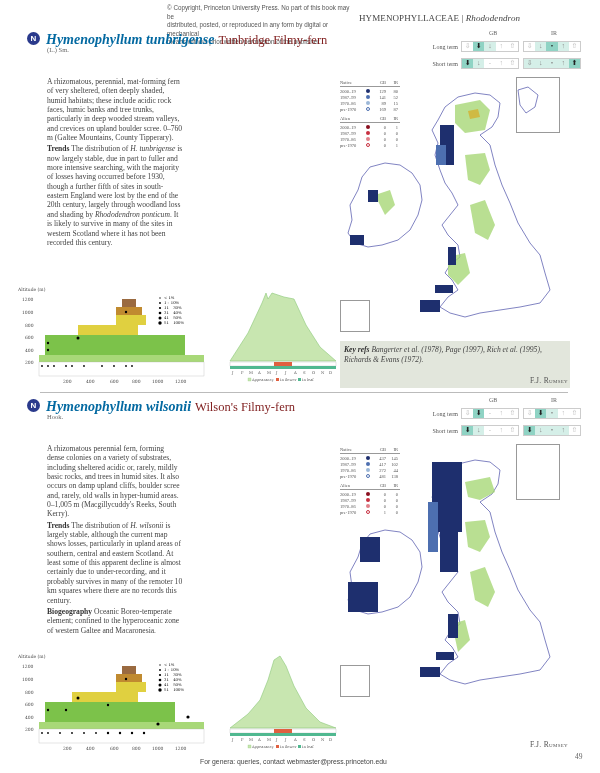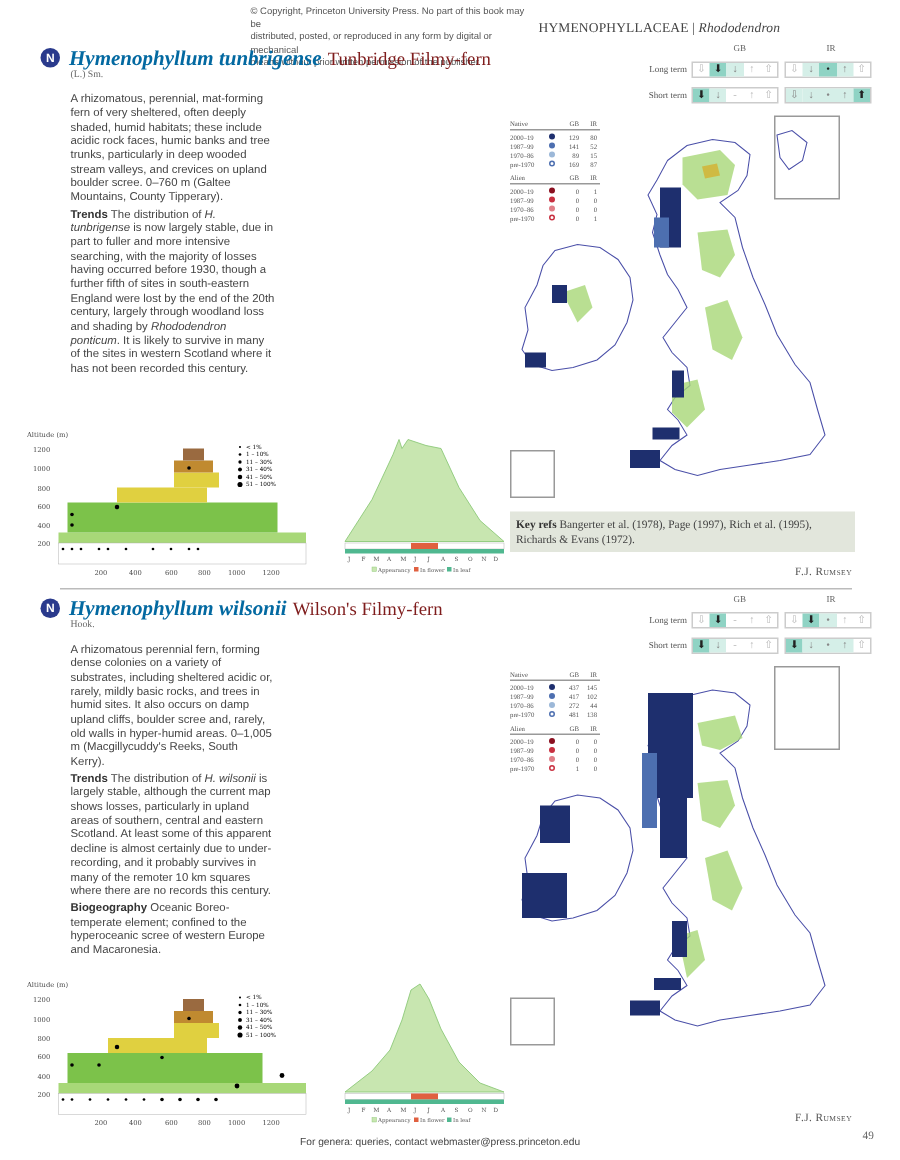--- a/index.html
+++ b/index.html
@@ -13,21 +13,21 @@
   .species { position: absolute; left: 0; width: 600px; }
   .sp1 { top: 30px; height: 360px; }
   .sp2 { top: 397px; height: 355px; }
 
   .badge { position: absolute; left: 27px; top: 2px; width: 13px; height: 13px; border-radius: 50%; background: #2a3a8c; color: #fff; font-family: "Liberation Sans", sans-serif; font-weight: bold; font-size: 8px; line-height: 13px; text-align: center; }
   .title { position: absolute; left: 46px; top: 0; white-space: nowrap; font-family: "Liberation Serif", serif; }
   .title .sci { font-style: italic; font-weight: bold; font-size: 14px; color: #0369a1; }
   .title .common { font-size: 12.5px; color: #7f1d1d; margin-left: 4px; }
   .authority { position: absolute; left: 47px; top: 16px; font-size: 6.5px; color: #666; font-family: "Liberation Serif", serif; }
 
-  .body-text { position: absolute; left: 47px; width: 136px; font-family: Liberation Sans, sans-serif; font-size: 7.6px; line-height: 9.35px; color: #444; }
+  .body-text { position: absolute; left: 47px; width: 136px; font-family: Liberation Serif, serif; font-size: 7.6px; line-height: 9.35px; color: #444; margin-top: 16px; }
   .body-text p { margin-bottom: 2px; }
   .body-text b { color: #333; }
   .bio-col { position: absolute; left: 193px; top: 30px; width: 140px; font-family: "Liberation Serif", serif; font-size: 7.6px; line-height: 9.35px; color: #444; }
 
   .trend-panel { position: absolute; left: 420px; top: 0; width: 180px; font-family: "Liberation Serif", serif; }
   .trend-col-head { position: absolute; top: 0; font-size: 6px; color: #666; }
   .trend-label { position: absolute; left: 0; font-size: 6px; color: #555; width: 38px; text-align: right; }
   .trend-box { position: absolute; width: 58px; height: 11px; border: 1px solid #ccc; display: flex; }
   .trend-box span { flex: 1; font-size: 7px; line-height: 9px; text-align: center; color: #bbb; }
   .trend-box span.on { background: #8fd3c4; color: #222; }
@@ -291,39 +291,39 @@
     <g font-size="3.6" font-family="DejaVu Serif, serif" fill="#555">
       <rect x="20" y="93" width="3" height="3" fill="#c8e6b0" stroke="#8cc878" stroke-width="0.3"></rect>
         <text x="24" y="96">Appearancy</text>
       <rect x="48" y="93" width="3" height="3" fill="#e06040"></rect>
         <text x="52" y="96">In flower</text>
       <rect x="70" y="93" width="3" height="3" fill="#50b890"></rect>
         <text x="74" y="96">In leaf</text>
     </g>
   </svg>
 
-  <div class="keyrefs" style="top:311px;height:27px;">
+  <div class="keyrefs" style="top:311px;height:47px;font-style:italic;">
     <b>Key refs</b> <span>Bangerter et al. (1978), Page (1997), Rich et al. (1995), Richards &amp; Evans (1972).</span>
   </div>
   <div class="author" style="top:346px;">F.J. Rumsey</div>
 </section>
 
 <div class="divider"></div>
 
 <section class="species sp2">
   <div class="badge">N</div>
   <div class="title">
     <span class="sci">Hymenophyllum wilsonii</span><span class="common">Wilson's Filmy-fern</span>
   </div>
   <div class="authority">Hook.</div>
 
   <div class="body-text" style="top:31px;">
     <p>A rhizomatous perennial fern, forming dense colonies on a variety of substrates, including sheltered acidic or, rarely, mildly basic rocks, and trees in humid sites. It also occurs on damp upland cliffs, boulder scree and, rarely, old walls in hyper-humid areas. 0–1,005 m (Macgillycuddy's Reeks, South Kerry).</p>
     <p><b>Trends</b> <span>The distribution of </span><i>H. wilsonii</i><span> is largely stable, although the current map shows losses, particularly in upland areas of southern, central and eastern Scotland. At least some of this apparent decline is almost certainly due to under-recording, and it probably survives in many of the remoter 10 km squares where there are no records this century.</span></p>
-    <p><b>Biogeography</b> <span>Oceanic Boreo-temperate element; confined to the hyperoceanic scree of western Europe and Macaronesia.</span></p>
+    <p><b>Biogeography</b> <span>Oceanic Boreo-temperate element; confined to the hyperoceanic zone of western Galtee and Macaronesia.</span></p>
   </div>
 
   <div class="trend-panel" style="top:0;">
     <div class="trend-col-head" style="left:69px;">GB</div>
     <div class="trend-col-head" style="left:131px;">IR</div>
     <div class="trend-label" style="top:14px;">Long term</div>
     <div class="trend-label" style="top:31px;">Short term</div>
     <div class="trend-box" style="left:41px;top:11px;">
       <span>⇩</span>
         <span class="on">⬇</span>

